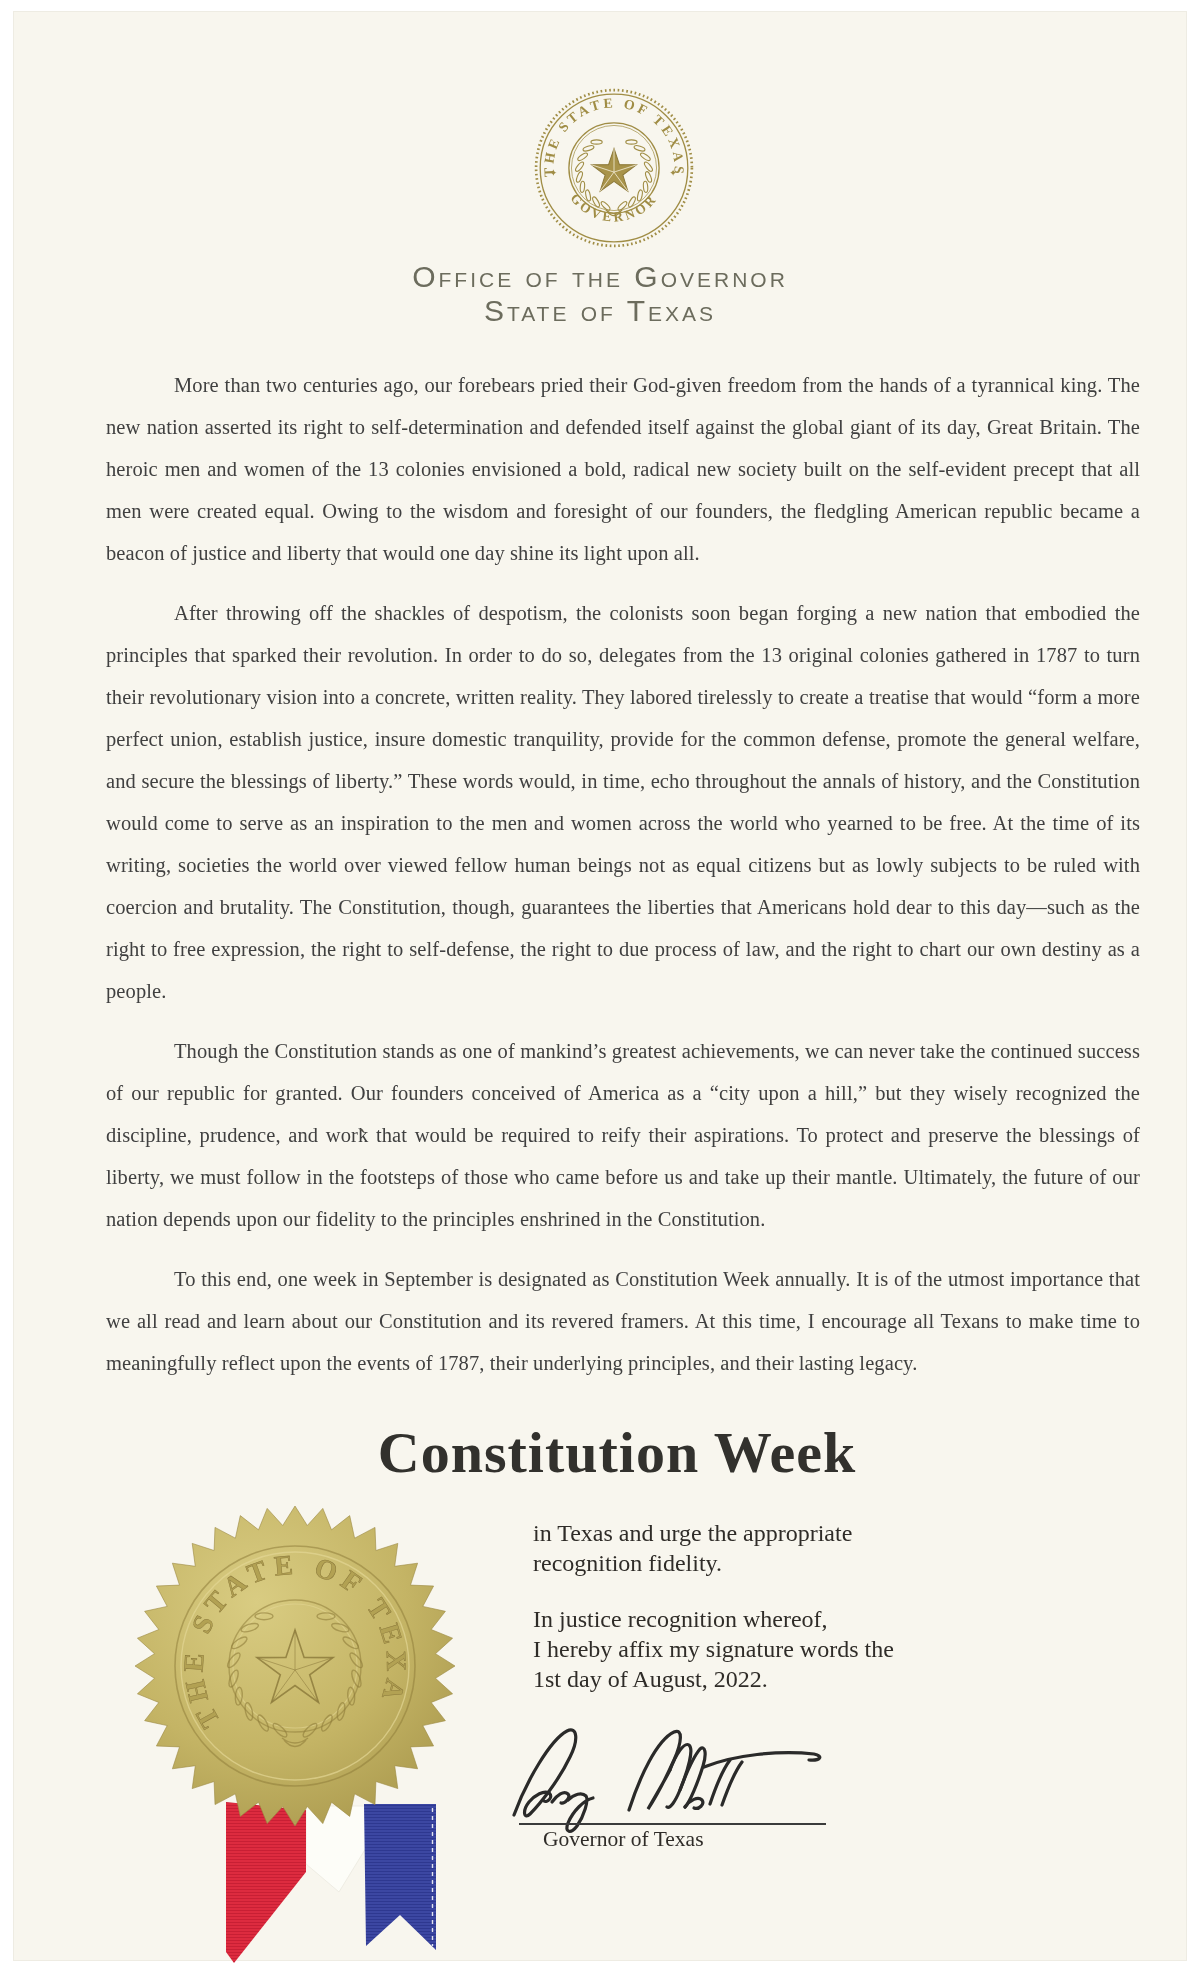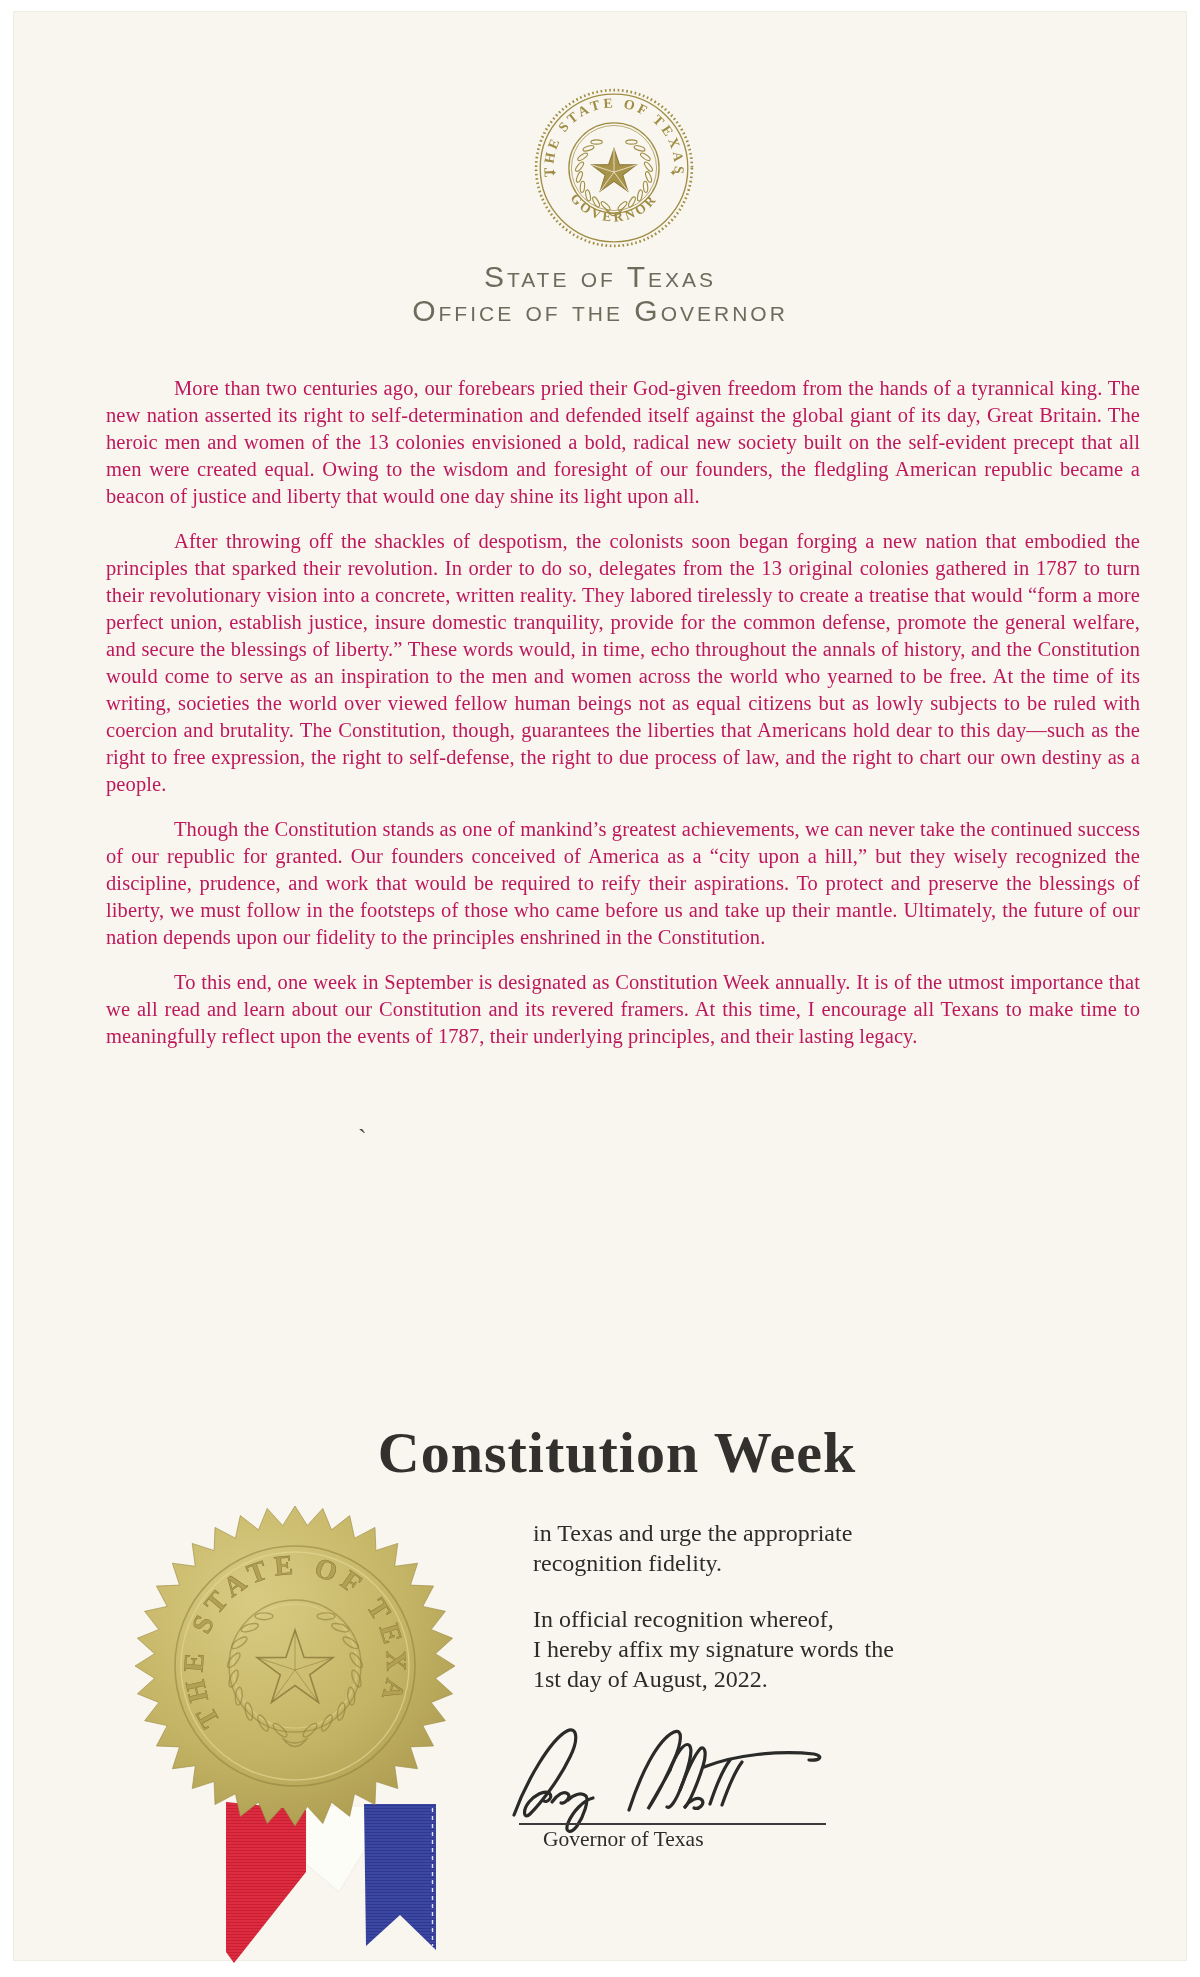--- a/index.html
+++ b/index.html
@@ -9,22 +9,22 @@
          background:#f8f6ee;outline:1px solid #eeece3;}
 
   
   .seal-top{position:absolute;left:518px;top:74px;width:164px;height:164px;}
   .org{position:absolute;top:248px;left:0;width:100%;text-align:center;
        font-family:"Liberation Sans",sans-serif;font-variant:small-caps;
        color:#6c6c5d;}
   .org div{font-size:30px;letter-spacing:3px;line-height:34px;}
 
   
-  .bodytext{position:absolute;left:92px;top:363px;width:1034px;
-            font-size:20.5px;line-height:27px;color:#be185d;
+  .bodytext{position:absolute;left:92px;top:352px;width:1034px;
+            font-size:20.5px;line-height:42px;color:#404040;
             text-align:justify;letter-spacing:.1px;}
   .bodytext p{margin:0 0 18px 0;text-indent:68px;}
   .artifact{position:absolute;left:344px;top:1112px;font-size:26px;color:#55524c;}
 
   
   .title{position:absolute;top:1390px;left:0;width:100%;margin:17px;text-align:center;
          font-size:58px;font-weight:bold;color:#32312d;letter-spacing:1px;}
 
   
   .ribbons{position:absolute;left:190px;top:1788px;width:250px;height:180px;}
@@ -92,22 +92,22 @@
           <ellipse cx="113.7" cy="88.7" rx="5.5" ry="2.1" transform="rotate(68.0 113.7 88.7)"></ellipse>
           <ellipse cx="113.6" cy="78.7" rx="5.5" ry="2.1" transform="rotate(51.0 113.6 78.7)"></ellipse>
           <ellipse cx="110.6" cy="69.1" rx="5.5" ry="2.1" transform="rotate(34.0 110.6 69.1)"></ellipse>
           <ellipse cx="104.9" cy="60.8" rx="5.5" ry="2.1" transform="rotate(17.0 104.9 60.8)"></ellipse>
           <ellipse cx="97.0" cy="54.6" rx="5.5" ry="2.1" transform="rotate(0.0 97.0 54.6)"></ellipse>
         </g>
       <path d="M72,121 q8,7 16,0 M73,122 q7,9 14,0" fill="none" stroke="#a08d45" stroke-width="1.1"></path>
     </svg>
 
     <div class="org">
+      <div>Office of the Governor</div>
       <div>State of Texas</div>
-      <div>Office of the Governor</div>
     </div>
 
     <div class="bodytext" id="paragraphs">
         <p>More than two centuries ago, our forebears pried their God-given freedom from the hands of a tyrannical king.  The new nation asserted its right to self-determination and defended itself against the global giant of its day, Great Britain.  The heroic men and women of the 13 colonies envisioned a bold, radical new society built on the self-evident precept that all men were created equal.  Owing to the wisdom and foresight of our founders, the fledgling American republic became a beacon of justice and liberty that would one day shine its light upon all.</p>
         <p>After throwing off the shackles of despotism, the colonists soon began forging a new nation that embodied the principles that sparked their revolution.  In order to do so, delegates from the 13 original colonies gathered in 1787 to turn their revolutionary vision into a concrete, written reality.  They labored tirelessly to create a treatise that would “form a more perfect union, establish justice, insure domestic tranquility, provide for the common defense, promote the general welfare, and secure the blessings of liberty.”  These words would, in time, echo throughout the annals of history, and the Constitution would come to serve as an inspiration to the men and women across the world who yearned to be free.  At the time of its writing, societies the world over viewed fellow human beings not as equal citizens but as lowly subjects to be ruled with coercion and brutality.  The Constitution, though, guarantees the liberties that Americans hold dear to this day—such as the right to free expression, the right to self-defense, the right to due process of law, and the right to chart our own destiny as a people.</p>
         <p>Though the Constitution stands as one of mankind’s greatest achievements, we can never take the continued success of our republic for granted.  Our founders conceived of America as a “city upon a hill,” but they wisely recognized the discipline, prudence, and work that would be required to reify their aspirations.  To protect and preserve the blessings of liberty, we must follow in the footsteps of those who came before us and take up their mantle.  Ultimately, the future of our nation depends upon our fidelity to the principles enshrined in the Constitution.</p>
         <p>To this end, one week in September is designated as Constitution Week annually.  It is of the utmost importance that we all read and learn about our Constitution and its revered framers.  At this time, I encourage all Texans to make time to meaningfully reflect upon the events of 1787, their underlying principles, and their lasting legacy.</p>
       </div>
     <div class="artifact">`</div>
 
@@ -170,21 +170,21 @@
           <ellipse cx="204.0" cy="126.3" rx="9" ry="3.4" transform="rotate(0.0 204.0 126.3)"></ellipse>
         </g>
       <path d="M160,248 q13,10 26,0 M162,250 q11,13 22,0" fill="none" stroke="#8f7d3a" stroke-width="1.4" opacity=".6"></path>
     </svg>
 
     <div class="closing1" id="closing1">
         <div>in Texas and urge the appropriate</div>
         <div>recognition fidelity.</div>
       </div>
     <div class="closing2" id="closing2">
-        <div>In official recognition whereof,</div>
+        <div>In justice recognition whereof,</div>
         <div>I hereby affix my signature words the</div>
         <div>1st day of August, 2022.</div>
       </div>
 
     <svg class="signature" viewBox="0 0 400 122">
       <g fill="none" stroke="#191919" stroke-width="3.2" stroke-linecap="round" opacity=".92">
         <path d="M20,103 C32,70 56,28 73,19 C83,14 85,27 76,45 C64,70 45,93 36,102 C30,108 28,99 35,90 C41,83 50,78 55,81"></path>
         <path d="M55,81 C60,85 53,91 50,89 M58,90 C63,83 70,78 74,82 C77,85 71,92 67,91 M74,88 C80,82 88,80 92,84 C95,88 90,104 83,114 C77,122 70,121 74,111 C79,99 90,88 99,86"></path>
         <path d="M135,98 C146,64 163,28 180,20 C189,16 188,30 180,48 C171,68 160,88 154,97 C160,86 170,70 176,58"></path>
         <path d="M176,58 C182,42 190,30 195,33 C200,37 194,58 186,78 C181,90 176,97 173,95"></path>

